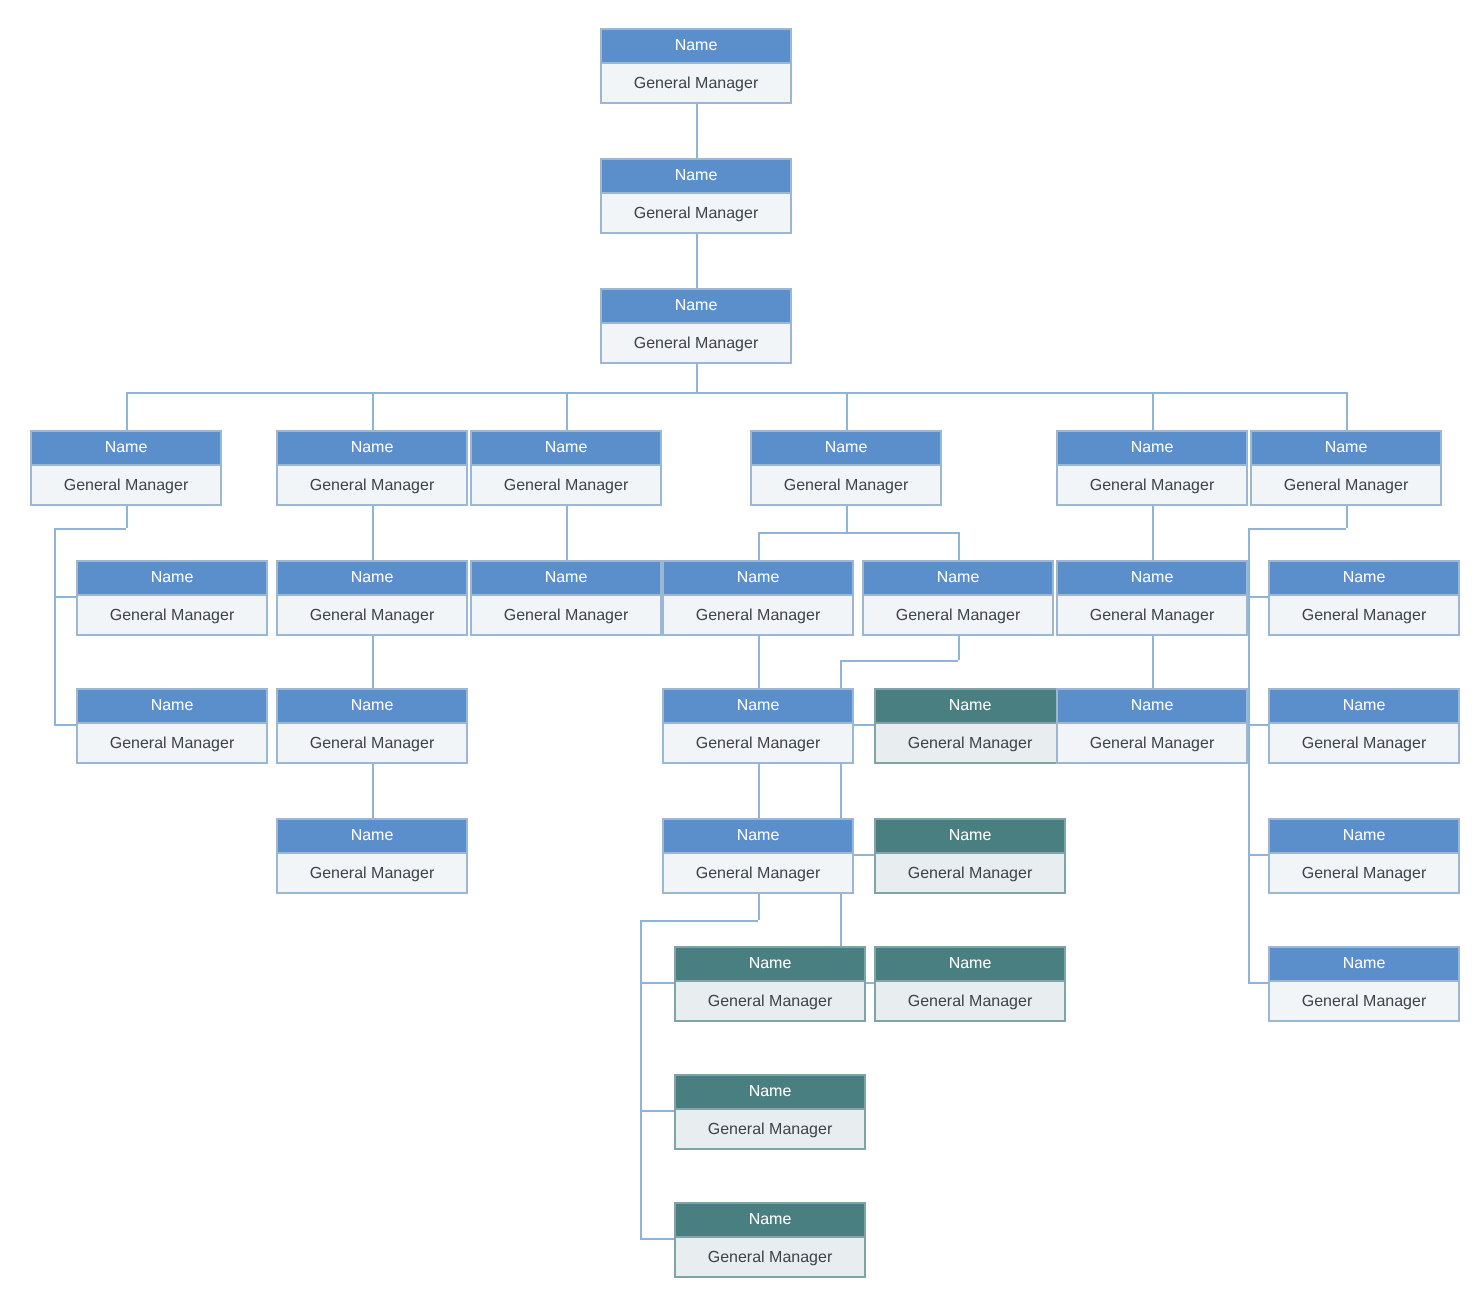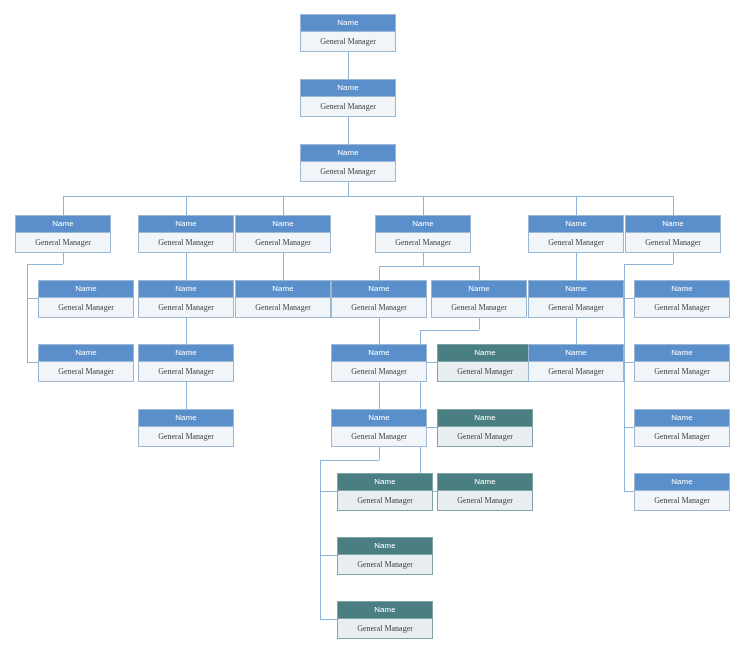--- a/index.html
+++ b/index.html
@@ -30,21 +30,20 @@
     white-space:nowrap;
   }
   .node .bdy{
     height:19px;line-height:19px;
     text-align:center;
     font-size:8px;
     color:#3D4449;
     background:#F2F5F8;
     overflow:hidden;
     white-space:nowrap;
-    font-family:Liberation Serif, serif;
   }
   .node.teal{border-color:#7FA3A6;background:#E8EEF0;}
   .node.teal .hdr{background:#4A7F82;border-bottom-color:#7FA3A6;}
   .node.teal .bdy{background:#E8EEF0;}
 </style>
 </head>
 <body>
 
 <div id="chart">
   <svg id="lines" viewBox="0 0 736 658" width="736" height="658">

